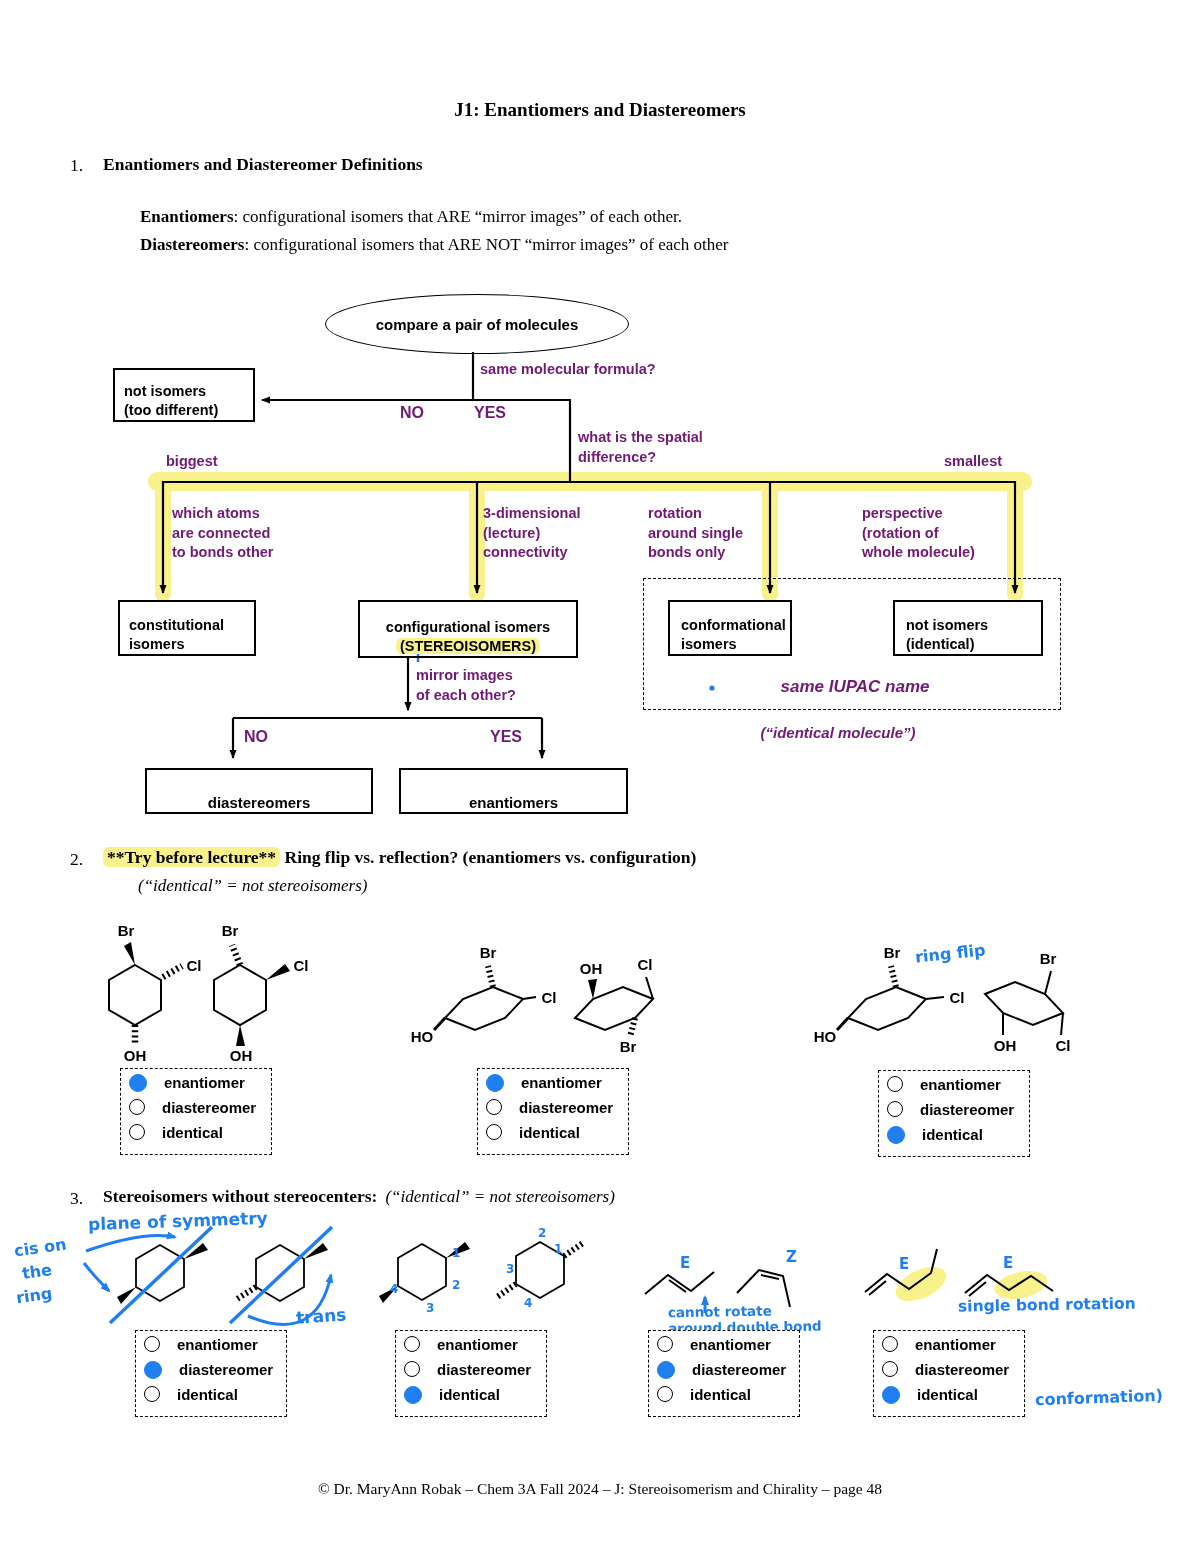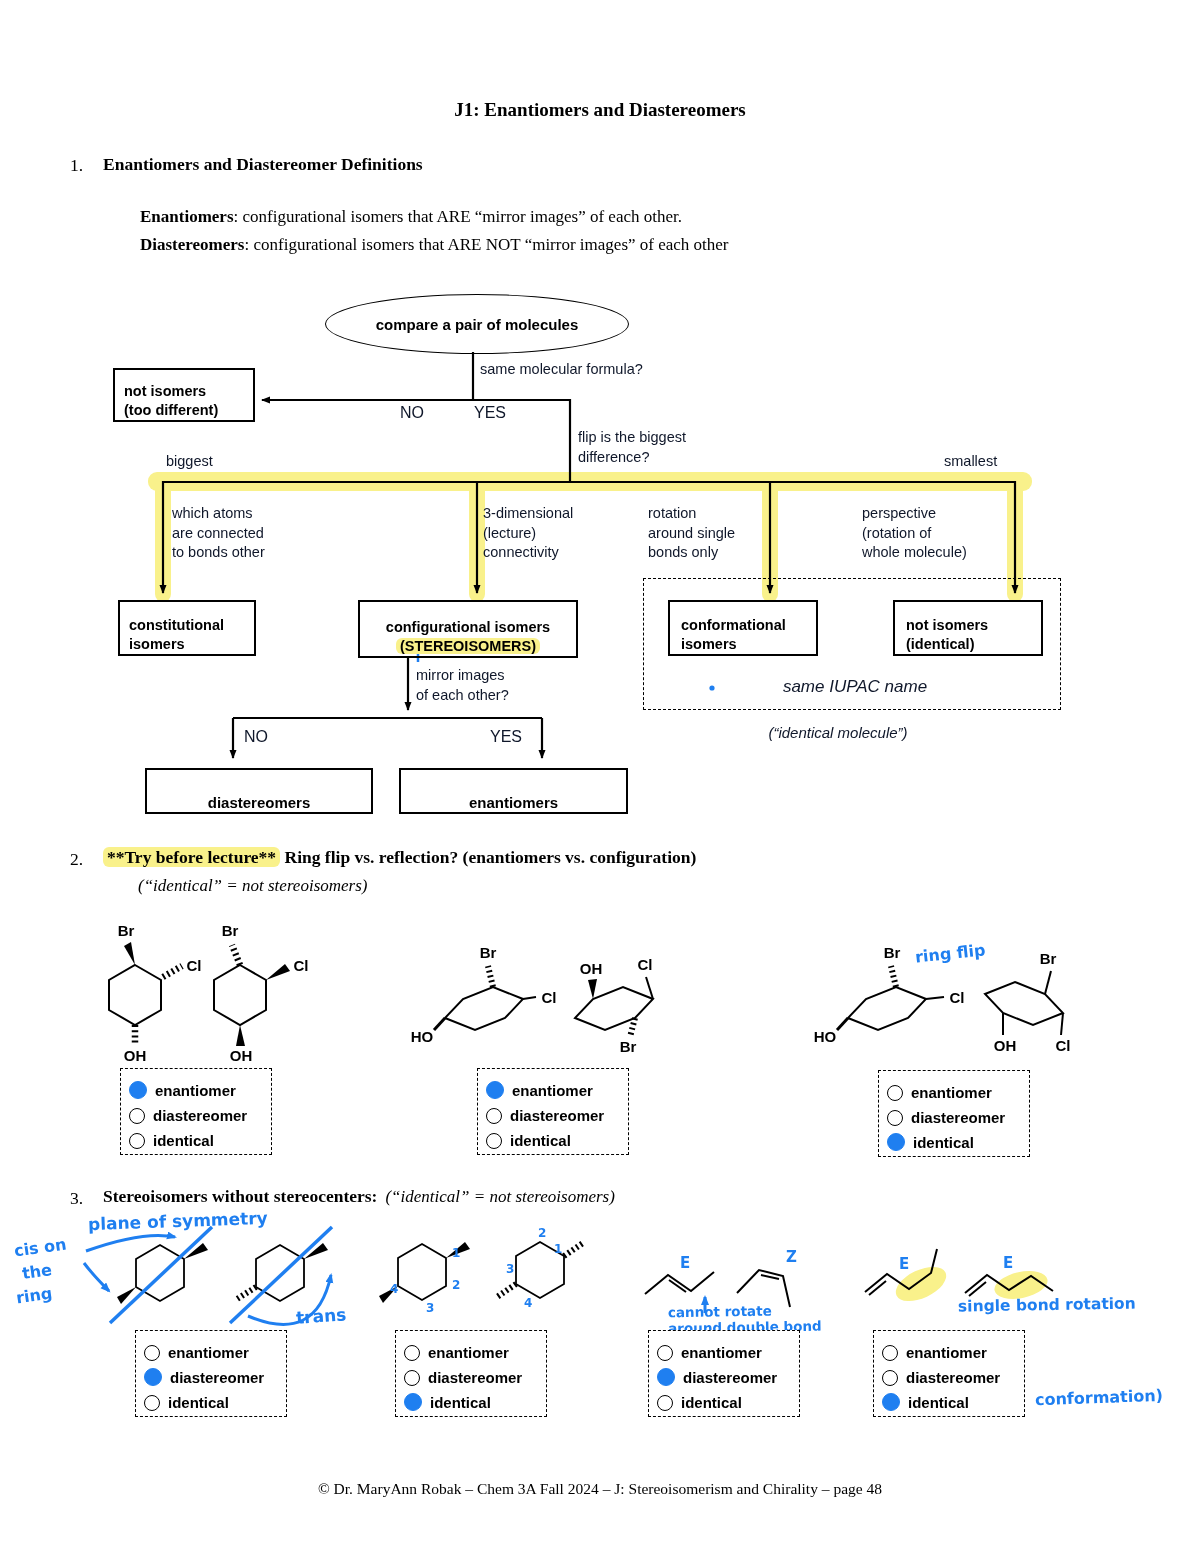--- a/index.html
+++ b/index.html
@@ -3,32 +3,32 @@
 <meta charset="utf-8">
 <style>
   body{margin:0;background:#fff;font-family:"Liberation Serif",serif;color:#000}
   #page{position:relative;width:1200px;height:1554px;background:#fff;overflow:hidden}
   .abs{position:absolute}
   .title{font:bold 19px "Liberation Serif",serif;text-align:center;width:100%}
   .body-text{font:17px "Liberation Serif",serif}
   .sec-num{font:17.5px "Liberation Serif",serif}
   .sec-head{font:bold 17.5px "Liberation Serif",serif}
   .italic{font-style:italic}
-  .fc{font-family:"Liberation Sans",sans-serif;font-weight:normal;color:#0f172a;line-height:1.35;font-size:14.5px}
+  .fc{font-family:"Liberation Sans",sans-serif;font-weight:bold;color:#701a75;line-height:1.35;font-size:14.5px}
   .fc-big{font-size:16px}
   .fc-box{border:2px solid #000;display:flex;flex-direction:column;justify-content:flex-end;
           font:bold 14.5px/1.3 "Liberation Sans",sans-serif;background:transparent;box-sizing:border-box}
   .fc-center{text-align:center;align-items:center}
   .ellipse{border:1.6px solid #000;border-radius:50%;display:flex;align-items:center;justify-content:center;
            font:bold 15px "Liberation Sans",sans-serif}
   .dashed-box{border:1.7px dashed #000;box-sizing:border-box}
   .hl{background:#f9f18b;border-radius:6px;padding:0 4px}
   .hand{font-family:"DejaVu Sans",sans-serif;font-weight:bold;color:#1f7ff0;white-space:nowrap}
   .ans{border:1.6px dashed #000;padding:5px 8px;background:#fff;box-sizing:border-box}
-  .opt{display:flex;align-items:flex-end;gap:8px;height:25px}
+  .opt{display:flex;align-items:flex-start;gap:17px;height:25px}
   .radio{width:16px;height:16px;border:1.7px solid #000;border-radius:50%;flex:0 0 auto;box-sizing:border-box}
   .radio.checked{background:#1f7ff0;border-color:#1f7ff0;width:18px;height:18px}
   .olabel{font:bold 15px "Liberation Sans",sans-serif}
   .footer{font:15.5px "Liberation Serif",serif;text-align:center;width:100%}
   svg text{font:bold 15px "Liberation Sans",sans-serif;fill:#000}
   svg text.dgt{font:bold 12px "DejaVu Sans",sans-serif;fill:#1f7ff0}
 </style>
 </head>
 <body>
 
@@ -86,21 +86,21 @@
     <div class="abs fc" style="left:480px;top:70px">same molecular formula?</div>
     <div class="abs fc fc-big" style="left:400px;top:112px">NO</div>
     <div class="abs fc fc-big" style="left:474px;top:112px">YES</div>
 
     <div class="abs fc-box" style="left:113px;top:78px;width:142px;height:54px;padding-left:9px">
       <div>not isomers</div>
       <div>(too different)</div>
     </div>
 
     <div class="abs fc" style="left:578px;top:138px">
-      <div>flip is the biggest</div>
+      <div>what is the spatial</div>
       <div>difference?</div>
     </div>
 
     <div class="abs fc" style="left:166px;top:162px">biggest</div>
     <div class="abs fc" style="left:944px;top:162px">smallest</div>
 
     <div class="abs fc" style="left:172px;top:214px">
       <div>which atoms</div>
       <div>are connected</div>
       <div>to bonds other</div>
@@ -124,21 +124,21 @@
     <div class="abs dashed-box" style="left:643px;top:288px;width:418px;height:132px"></div>
 
     <div class="abs fc-box" style="left:118px;top:310px;width:138px;height:56px;padding-left:9px">
       <div>constitutional</div>
       <div>isomers</div>
     </div>
     <div class="abs fc-box fc-center" style="left:358px;top:310px;width:220px;height:58px">
       <div>configurational isomers</div>
       <div><span class="hl">(STEREOISOMERS)</span></div>
     </div>
-    <div class="abs fc-box" style="left:668px;top:310px;width:150px;height:56px;padding-left:11px">
+    <div class="abs fc-box" style="left:668px;top:310px;width:124px;height:56px;padding-left:11px">
       <div>conformational</div>
       <div>isomers</div>
     </div>
     <div class="abs fc-box" style="left:893px;top:310px;width:150px;height:56px;padding-left:11px">
       <div>not isomers</div>
       <div>(identical)</div>
     </div>
 
     <div class="abs fc italic" style="left:750px;top:386px;width:210px;text-align:center;font-size:17px">same IUPAC name</div>
     <div class="abs fc italic" style="left:718px;top:433px;width:240px;text-align:center;font-size:15px">(“identical molecule”)</div>

